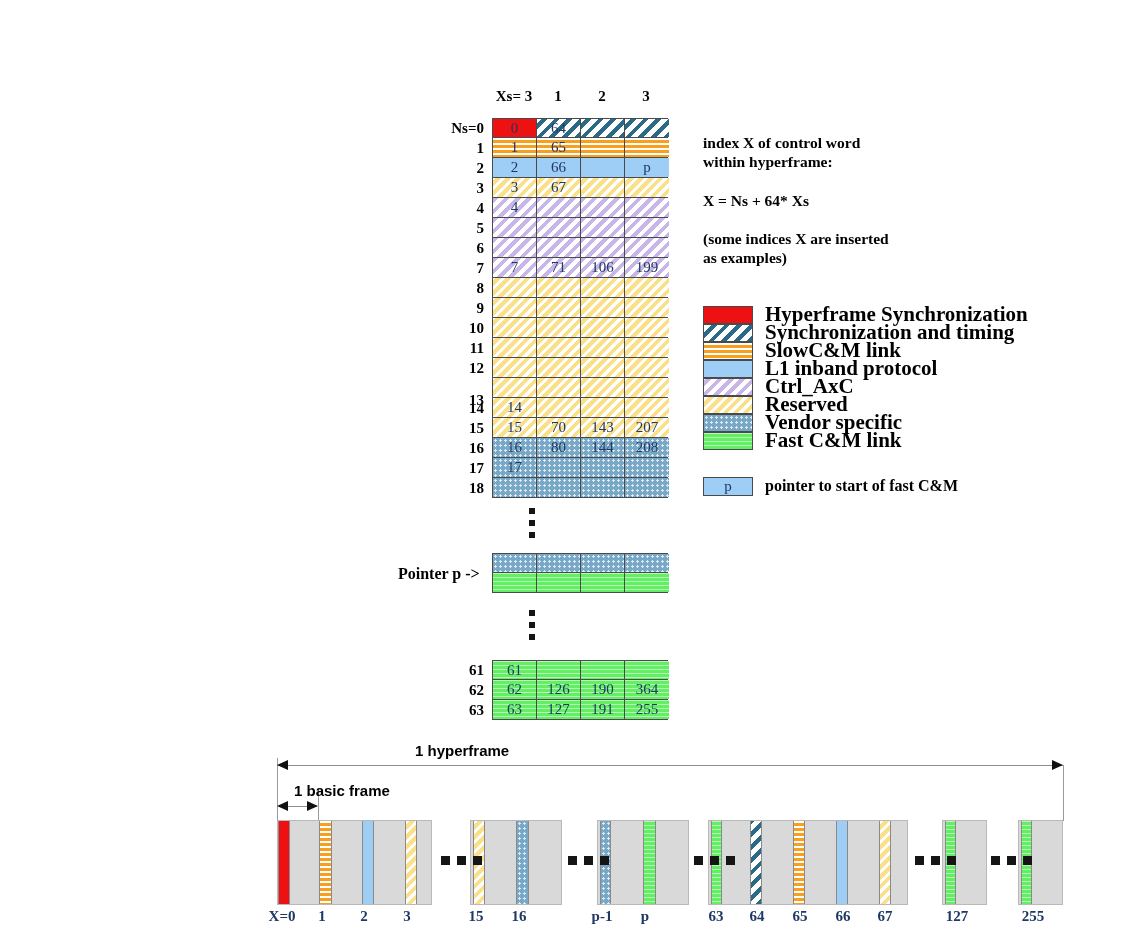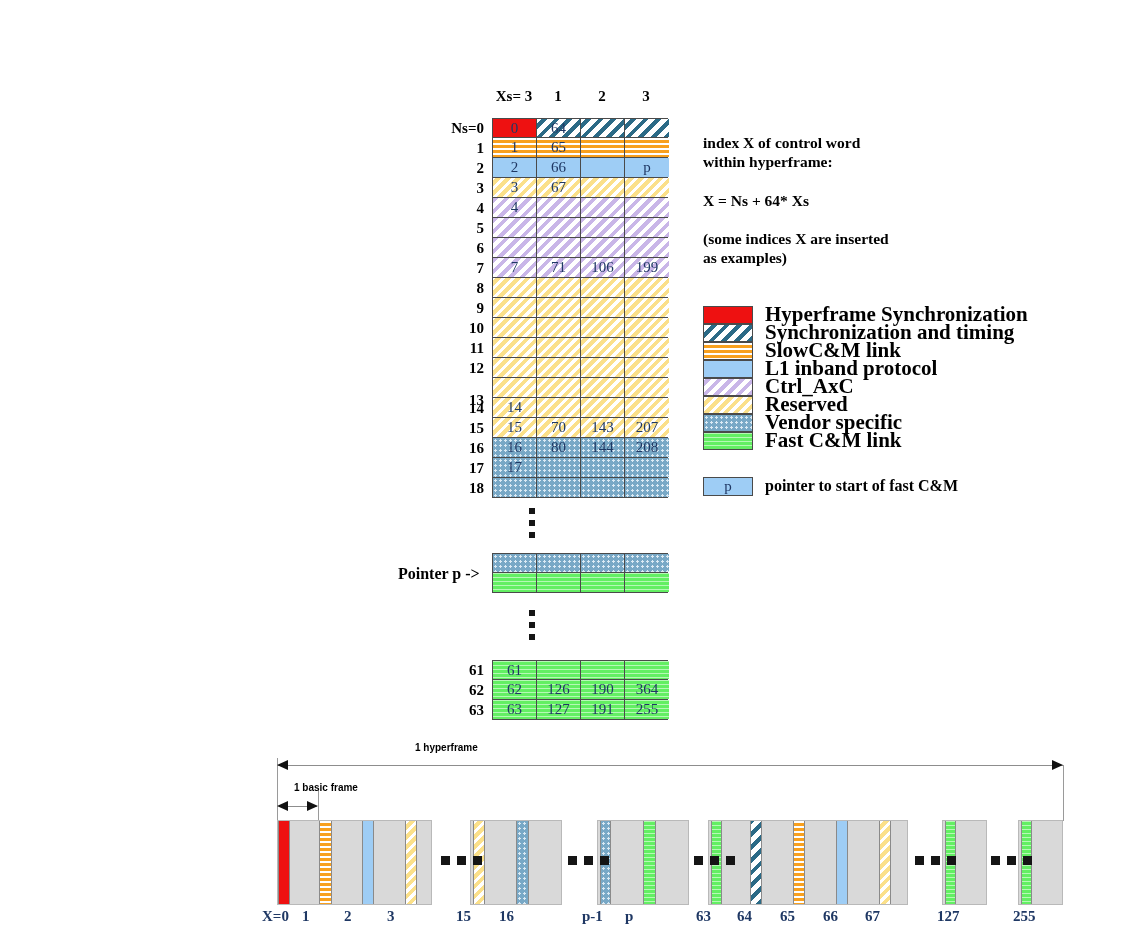--- a/index.html
+++ b/index.html
@@ -89,26 +89,26 @@
   
   .band{position:absolute;left:492px;width:176px;}
   .bandlbl{position:absolute;font-size:16px;color:#000;font-weight:600;white-space:nowrap;}
 
   
   .tl{position:absolute;left:0;top:0;}
   .tlgroup{position:absolute;top:820px;height:85px;background:#d9d9d9;
      border:1px solid #b9b9b9;box-sizing:border-box;}
   .tlstripe{position:absolute;top:0;height:100%;box-sizing:border-box;}
   .tllbl{position:absolute;top:908px;font-size:15px;font-weight:700;color:#1f3864;
-     text-align:left;white-space:nowrap;}
+     text-align:center;white-space:nowrap;}
   .tldots{position:absolute;top:856px;display:flex;gap:7px;}
   .tldots i{width:9px;height:9px;background:#151515;display:block;}
   .guide{position:absolute;width:1px;background:#9a9a9a;}
   .axisline{position:absolute;height:1px;background:#8d8d8d;}
-  .axlabel{position:absolute;font-size:10px;font-weight:700;color:#000;
+  .axlabel{position:absolute;font-size:15px;font-weight:700;color:#000;
      font-family:"Liberation Sans", sans-serif;white-space:nowrap;}
   .arrowL{position:absolute;width:0;height:0;
      border-top:5px solid transparent;border-bottom:5px solid transparent;
      border-right:11px solid #111;}
   .arrowR{position:absolute;width:0;height:0;
      border-top:5px solid transparent;border-bottom:5px solid transparent;
      border-left:11px solid #111;}
 </style>
 </head>
 <body>

